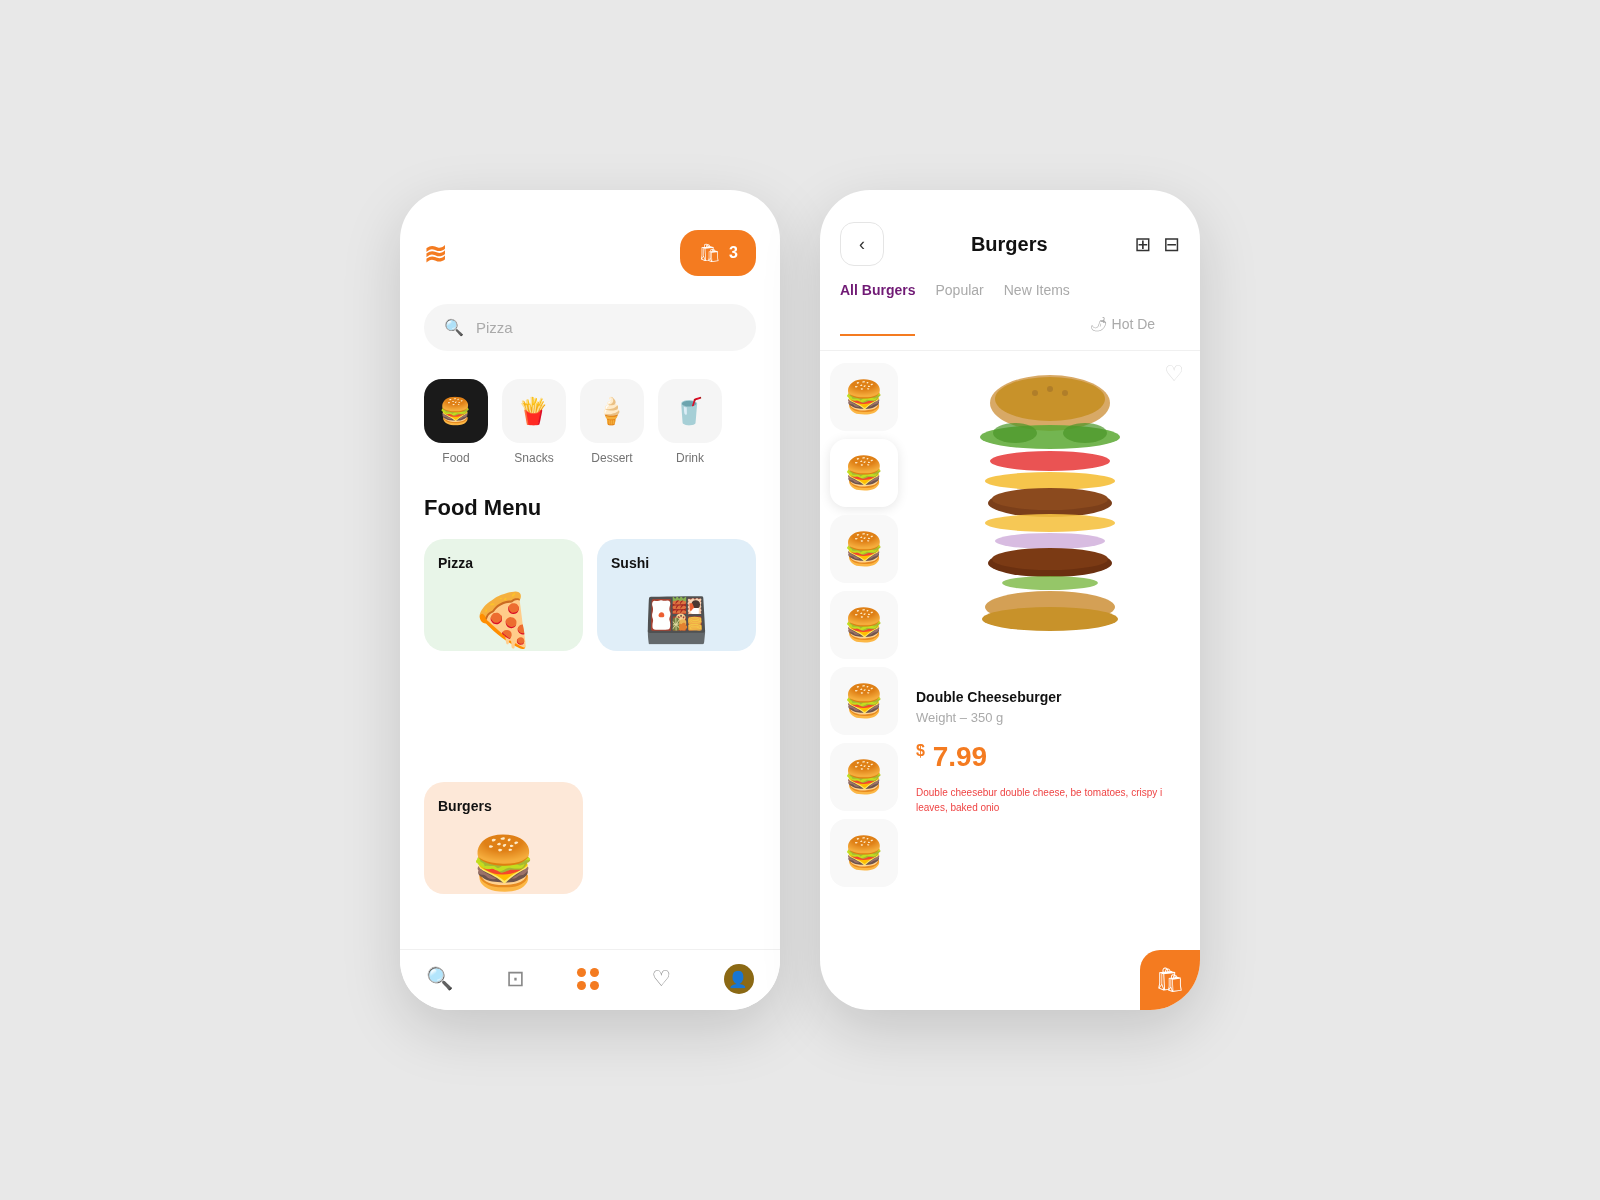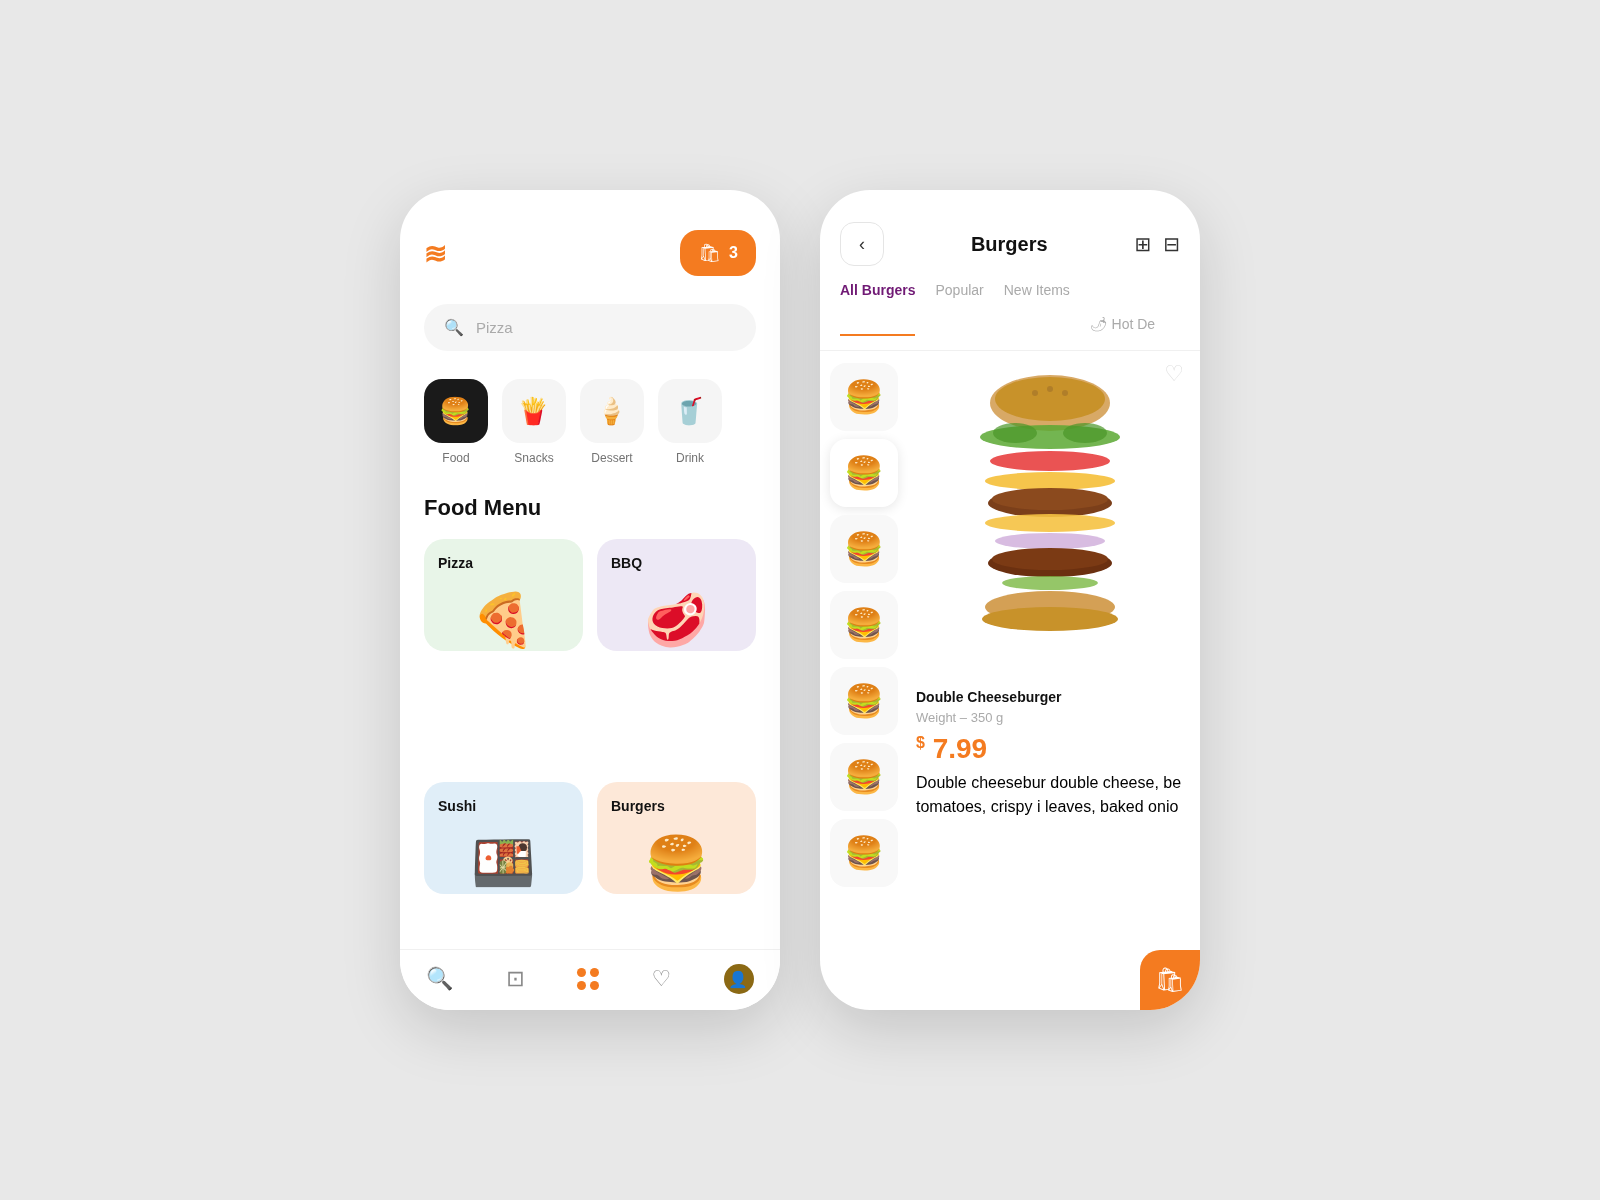--- a/index.html
+++ b/index.html
@@ -276,24 +276,24 @@
       position: absolute;
       top: 0;
       right: 0;
       font-size: 22px;
       color: #ddd;
       cursor: pointer;
     }
 
     .burger-info { padding: 8px 0; }
     .burger-name { font-size: 14px; font-weight: 800; color: #111; line-height: 1.2; margin-bottom: 4px; }
-    .burger-weight { font-size: 13px; color: #aaa; margin-bottom: 8px; }
+    .burger-weight { font-size: 13px; color: #aaa; margin-bottom: 16px; }
     .burger-price { font-size: 28px; font-weight: 800; color: #F47B20; }
     .burger-price-symbol { font-size: 16px; vertical-align: super; }
-    .burger-desc { font-size: 16px; color: #000000; line-height: 1.5; margin-top: 6px; }
+    .burger-desc { font-size: 10px; color: #ef4444; line-height: 1.5; margin-top: 12px; }
 
     .add-to-cart-btn {
       position: absolute;
       bottom: 0;
       right: 0;
       width: 60px;
       height: 60px;
       background: #F47B20;
       border-radius: 20px 0 0 0;
       display: flex;
@@ -342,26 +342,20 @@
       </div>
     </div>
 
     <div class="section-title">Food Menu</div>
 
     <div class="food-grid">
       <div class="food-card pizza">
         <div class="food-card-title">Pizza</div>
         <div class="food-card-img">
             <span class="food-emoji">🍕</span>
-          </div>
-      </div>
-      <div class="food-card bbq">
-        <div class="food-card-title">BBQ</div>
-        <div class="food-card-img">
-            <span class="food-emoji">🥩</span>
           </div>
       </div>
       <div class="food-card sushi">
         <div class="food-card-title">Sushi</div>
         <div class="food-card-img">
             <span class="food-emoji">🍱</span>
           </div>
       </div>
       <div class="food-card burgers">
         <div class="food-card-title">Burgers</div>

